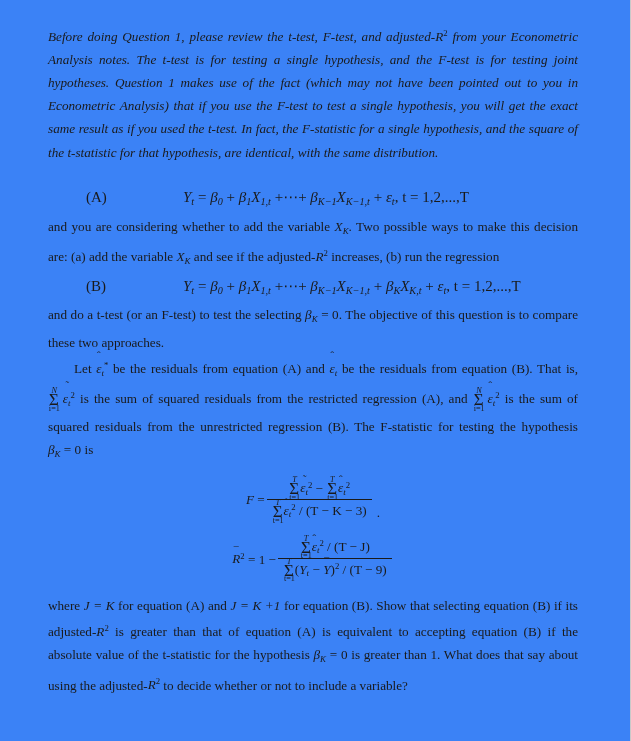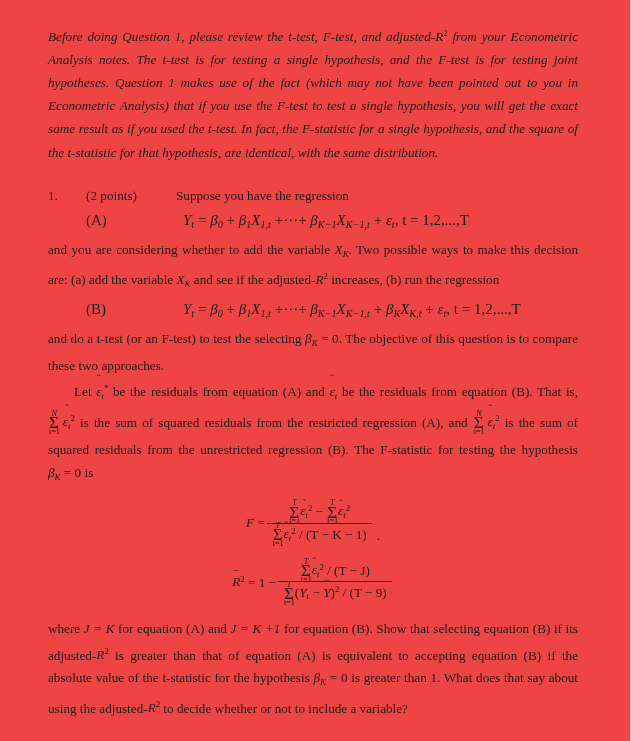--- a/index.html
+++ b/index.html
@@ -8,21 +8,21 @@
     background: #ffffff;
   }
   body {
     font-family: "Liberation Serif", "DejaVu Serif", serif;
     color: #1a1a1a;
   }
   #page {
     position: relative;
     width: 631px;
     height: 741px;
-    background: #ef4444;
+    background: #3b82f6;
     overflow: hidden;
     box-sizing: border-box;
     border-right: 1px solid #c9c9c9;
   }
   .doc {
     position: absolute;
     left: 48px;
     top: 22px;
     width: 530px;
   }
@@ -172,42 +172,41 @@
 </head>
 <body>
 
 <div id="page">
   <div class="doc">
 
     <p class="intro"><span>Before doing Question 1, please review the t-test, F-test, and adjusted-</span><span class="m"><span>R</span><sup>2</sup></span><span> from your Econometric Analysis notes. The t-test is for testing a single hypothesis, and the F-test is for testing joint hypotheses. Question 1 makes use of the fact (which may not have been pointed out to you in Econometric Analysis) that if you use the F-test to test a single hypothesis, you will get the exact same result as if you used the t-test. In fact, the F-statistic for a single hypothesis, and the square of the t-statistic for that hypothesis, are identical, with the same distribution.</span></p>
 
     <div class="gap-lg"></div>
 
-    <div class="q-head"><span class="q-num">1.</span><span class="q-pts">(2 points)</span><span>Suppose you have the regression</span></div>
 
     <div class="eq-row">
       <span class="q-num"></span><span class="eq-label">(A)</span><span class="m"><span>Y</span><sub>t</sub> <span class="mr">=</span> <span>β</span><sub>0</sub> <span class="mr">+</span> <span>β</span><sub>1</sub><span>X</span><sub>1,t</sub> <span class="mr">+⋯+</span> <span>β</span><sub>K−1</sub><span>X</span><sub>K−1,t</sub> <span class="mr">+</span> <span>ε</span><sub>t</sub><span class="mr">, t = 1,2,...,T</span></span>
     </div>
 
     <p class="body-par"><span>and you are considering whether to add the variable </span><span class="m"><span>X</span><sub>K</sub></span><span>. Two possible ways to make this decision are: (a) add the variable </span><span class="m"><span>X</span><sub>K</sub></span><span> and see if the adjusted-</span><span class="m"><span>R</span><sup>2</sup></span><span> increases, (b) run the regression</span></p>
 
     <div class="eq-row">
       <span class="q-num"></span><span class="eq-label">(B)</span><span class="m"><span>Y</span><sub>t</sub> <span class="mr">=</span> <span>β</span><sub>0</sub> <span class="mr">+</span> <span>β</span><sub>1</sub><span>X</span><sub>1,t</sub> <span class="mr">+⋯+</span> <span>β</span><sub>K−1</sub><span>X</span><sub>K−1,t</sub> <span class="mr">+</span> <span>β</span><sub>K</sub><span>X</span><sub>K,t</sub> <span class="mr">+</span> <span>ε</span><sub>t</sub><span class="mr">, t = 1,2,...,T</span></span>
     </div>
 
     <p class="body-par"><span>and do a t-test (or an F-test) to test the selecting </span><span class="m"><span>β</span><sub>K</sub><span class="mr"> = 0</span></span><span>. The objective of this question is to compare these two approaches.</span></p>
 
     <p class="body-par"><span class="indent"></span><span>Let </span><span class="m"><span class="acc"><span class="mark">̂</span><span>ε</span></span><sub>t</sub><sup>*</sup></span><span> be the residuals from equation (A) and </span><span class="m"><span class="acc"><span class="mark">̂</span><span>ε</span></span><sub>t</sub></span><span> be the residuals from equation (B). That is, </span><span class="m"><span class="sum inline-sum"><span class="lim-top">N</span><span class="big">Σ</span><span class="lim-bot">i=1</span></span><span class="acc"><span class="mark">̃</span><span>ε</span></span><sub>t</sub><sup>2</sup></span><span> is the sum of squared residuals from the restricted regression (A), and </span><span class="m"><span class="sum inline-sum"><span class="lim-top">N</span><span class="big">Σ</span><span class="lim-bot">i=1</span></span><span class="acc"><span class="mark">̂</span><span>ε</span></span><sub>t</sub><sup>2</sup></span><span> is the sum of squared residuals from the unrestricted regression (B). The F-statistic for testing the hypothesis </span><span class="m"><span>β</span><sub>K</sub><span class="mr"> = 0</span></span><span> is</span></p>
 
     <div class="gap-sm"></div>
 
     <div class="display-eq">
       <span class="eq-lead m"><span>F</span> <span class="mr">=</span></span><span class="frac">
         <span class="num m"><span class="sum"><span class="lim-top">T</span><span class="big">Σ</span><span class="lim-bot">t=1</span></span><span class="acc"><span class="mark">̃</span><span>ε</span></span><sub>t</sub><sup>2</sup> <span class="mr">−</span> <span class="sum"><span class="lim-top">T</span><span class="big">Σ</span><span class="lim-bot">t=1</span></span><span class="acc"><span class="mark">̂</span><span>ε</span></span><sub>t</sub><sup>2</sup></span>
-        <span class="den m"><span class="sum"><span class="lim-top">T</span><span class="big">Σ</span><span class="lim-bot">t=1</span></span><span class="acc"><span class="mark">̂</span><span>ε</span></span><sub>t</sub><sup>2</sup> <span class="mr">/ (T − K − 1)</span></span>
+        <span class="den m"><span class="sum"><span class="lim-top">T</span><span class="big">Σ</span><span class="lim-bot">t=1</span></span><span class="acc"><span class="mark">̂</span><span>ε</span></span><sub>t</sub><sup>2</sup> <span class="mr">/ (T − K − 3)</span></span>
       </span><span class="eq-tail">.</span>
     </div>
 
     <div class="gap-sm"></div>
 
 
     <div class="display-eq">
       <span class="eq-lead m"><span class="acc bar"><span class="mark">‾</span><span>R</span></span><sup>2</sup> <span class="mr">= 1 −</span></span><span class="frac">
         <span class="num m"><span class="sum"><span class="lim-top">T</span><span class="big">Σ</span><span class="lim-bot">t=1</span></span><span class="acc"><span class="mark">̂</span><span>ε</span></span><sub>t</sub><sup>2</sup> <span class="mr">/ (T − J)</span></span>
         <span class="den m"><span class="sum"><span class="lim-top">T</span><span class="big">Σ</span><span class="lim-bot">t=1</span></span><span class="mr">(</span><span>Y</span><sub>t</sub> <span class="mr">−</span> <span class="acc bar"><span class="mark">‾</span><span>Y</span></span><span class="mr">)</span><sup>2</sup> <span class="mr">/ (T − 9)</span></span>

